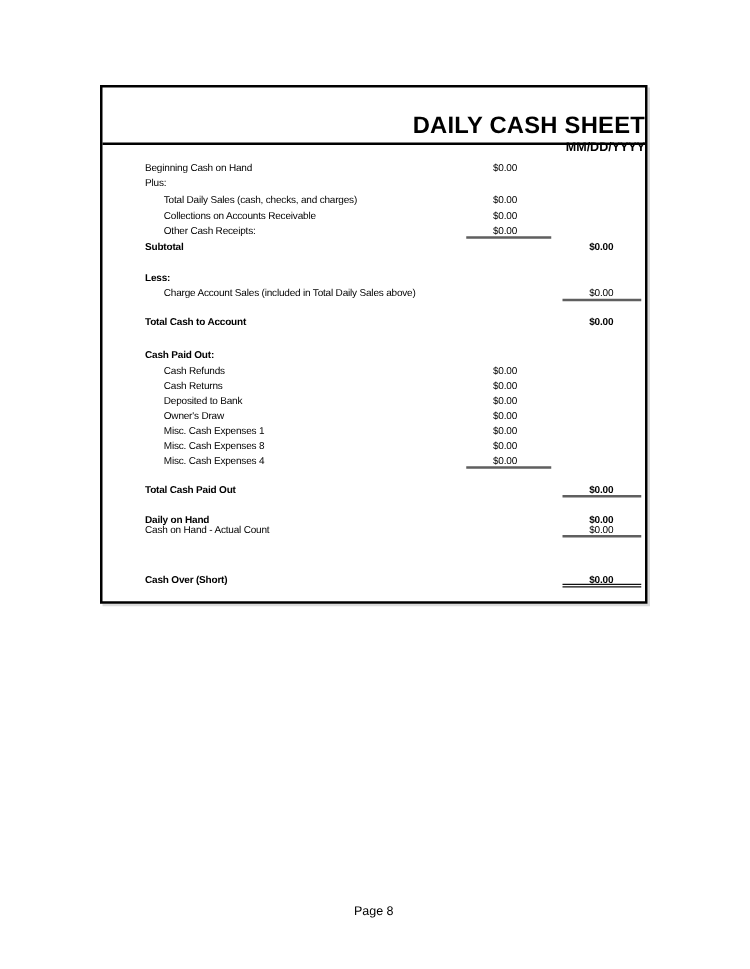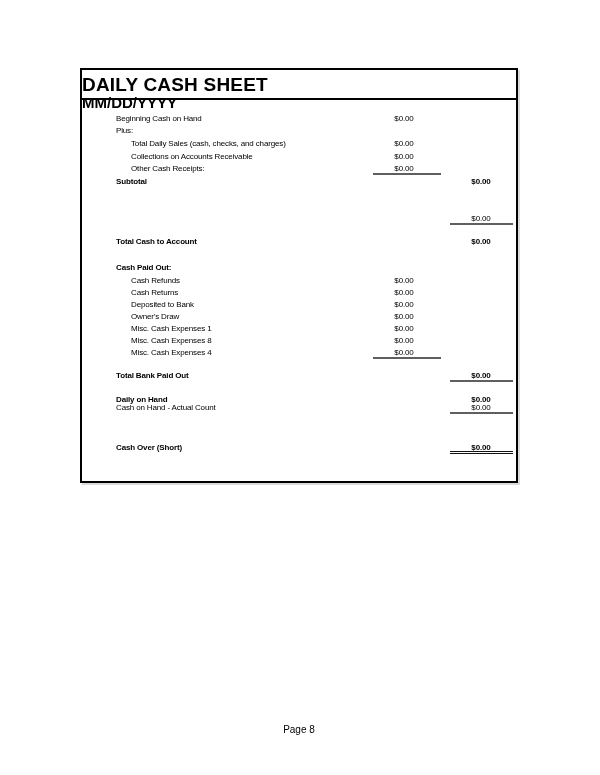--- a/index.html
+++ b/index.html
@@ -24,31 +24,32 @@
     height: 415px;
     box-sizing: border-box;
     border: 2px solid #000;
     background: #fff;
     box-shadow: 2px 2px 0 rgba(0,0,0,0.14);
   }
   .title-box {
     box-sizing: border-box;
     height: 30px;
     border-bottom: 2px solid #000;
-    text-align: left;
+    text-align: right;
     padding-top: 5px;
+    margin-top: 16px;
   }
   .doc-title {
     font-size: 19px;
     font-weight: bold;
     line-height: 20px;
     letter-spacing: 0.2px;
   }
   .doc-date {
-    font-size: 15px;
+    font-size: 10px;
     font-weight: bold;
     line-height: 15px;
   }
   .sheet-body {
     position: relative;
     height: 369px;
   }
   .r {
     position: absolute;
     left: 0;
@@ -117,22 +118,26 @@
       <div class="r ind" style="top:63px">
         <span class="lbl">Other Cash Receipts:</span>
         <span class="v vm u">$0.00</span>
       </div>
 
       <div class="r b" style="top:76px">
         <span class="lbl">Subtotal</span>
         <span class="v vr">$0.00</span>
       </div>
 
+      <div class="r b" style="top:101px">
+        <span class="lbl">Less:</span>
+      </div>
 
       <div class="r ind" style="top:113px">
+        <span class="lbl">Charge Account Sales (included in Total Daily Sales above)</span>
         <span class="v vr u">$0.00</span>
       </div>
 
       <div class="r b" style="top:136px">
         <span class="lbl">Total Cash to Account</span>
         <span class="v vr">$0.00</span>
       </div>
 
       <div class="r b" style="top:162px">
         <span class="lbl">Cash Paid Out:</span>
@@ -167,21 +172,21 @@
         <span class="lbl">Misc. Cash Expenses 8</span>
         <span class="v vm">$0.00</span>
       </div>
 
       <div class="r ind" style="top:247px">
         <span class="lbl">Misc. Cash Expenses 4</span>
         <span class="v vm u">$0.00</span>
       </div>
 
       <div class="r b" style="top:270px">
-        <span class="lbl">Total Bank Paid Out</span>
+        <span class="lbl">Total Cash Paid Out</span>
         <span class="v vr u">$0.00</span>
       </div>
 
       <div class="r b" style="top:294px">
         <span class="lbl">Daily on Hand</span>
         <span class="v vr">$0.00</span>
       </div>
 
       <div class="r" style="top:302px">
         <span class="lbl">Cash on Hand - Actual Count</span>

